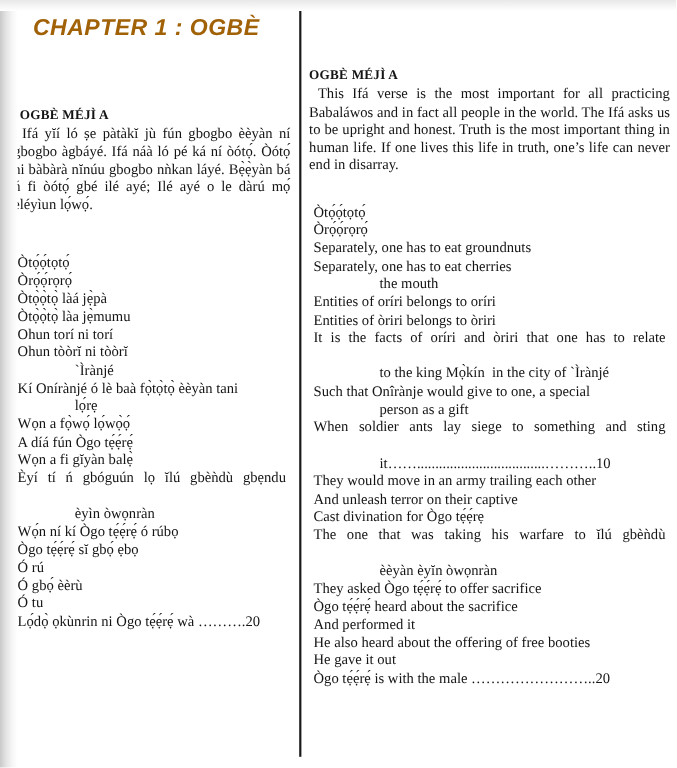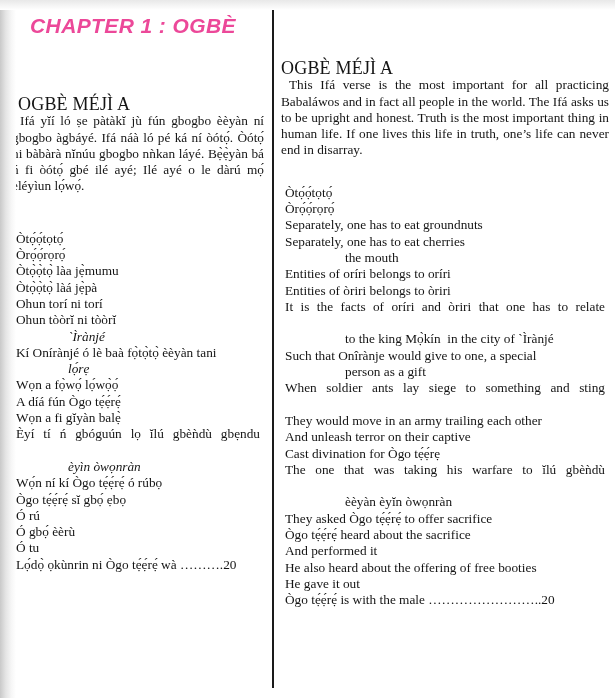--- a/index.html
+++ b/index.html
@@ -39,21 +39,21 @@
   
   .chapter-title {
     position: absolute;
     left: 30px;
     top: 14px;
     font-family: "Liberation Sans", "DejaVu Sans", sans-serif;
     font-weight: bold;
     font-style: italic;
     font-size: 21px;
     letter-spacing: 0.4px;
-    color: #ec4899;
+    color: #a16207;
     white-space: nowrap;
   }
 
   
   .divider {
     position: absolute;
     left: 272px;
     top: 10px;
     width: 2px;
     height: 678px;
@@ -72,22 +72,22 @@
     top: 96px;
     width: 252px;
   }
   .col-right {
     left: 281px;
     top: 60px;
     width: 328px;
   }
 
   .sec-head {
-    font-weight: normal;
-    font-size: 18px;
+    font-weight: bold;
+    font-size: 12px;
     letter-spacing: 0.2px;
     margin: 0 0 1px 0;
   }
   .col-left .sec-head { padding-left: 6px; }
 
   .para {
     margin: 0 0 4px 0;
     text-align: justify;
     text-justify: inter-word;
     text-indent: 8px;
@@ -101,21 +101,21 @@
   }
   .vline.justify {
     text-align: justify;
     text-justify: inter-word;
   }
   .vline.justify::after {
     content: "";
     display: inline-block;
     width: 100%;
   }
-  .vline.indent { padding-left: 52px; font-style: italic; }
+  .vline.indent { padding-left: 52px; }
   .vline.indent-r { padding-left: 60px; }
 
   .spacer-lg { height: 28px; }
   .spacer-md { height: 18px; }
 </style>
 </head>
 <body>
 
 <div id="page">
 
@@ -123,22 +123,22 @@
 
   <div class="divider"></div>
 
   <div class="col col-left">
     <div class="sec-head">OGBÈ  MÉJÌ  A</div>
     <p class="para">Ifá yĭí ló ṣe pàtàkĭ jù fún gbogbo èèyàn ní gbogbo àgbáyé. Ifá náà ló pé ká ní òótọ́. Òótọ́ ni bàbàrà nĭnúu gbogbo nǹkan láyé. Bẹ̀ẹ̀yàn bá ń fi òótọ́ gbé ilé ayé; Ilé ayé o le dàrú mọ́ eléyìun lọ́wọ́.</p>
     <div class="spacer-lg"></div>
     <div class="verse" id="left-verse">
         <div class="vline">Òtọ́ọ́tọtọ́</div>
         <div class="vline">Òrọ́ọ́rọrọ́</div>
+        <div class="vline">Òtọ̀ọ̀tọ̀ làá jẹ̀pà</div>
         <div class="vline">Òtọ̀ọ̀tọ̀ làa jẹ̀mumu</div>
-        <div class="vline">Òtọ̀ọ̀tọ̀ làá jẹ̀pà</div>
         <div class="vline">Ohun torí ni torí</div>
         <div class="vline">Ohun tòòrĭ ni tòòrĭ</div>
         <div class="vline indent">`Ìrànjé</div>
         <div class="vline">Kí Onírànjé ó lè baà fọ̀tọ̀tọ̀ èèyàn tani</div>
         <div class="vline indent">lọ́rẹ</div>
         <div class="vline">Wọn a fọ̀wọ́ lọ́wọ̀ọ́</div>
         <div class="vline">A díá fún Ògo tẹ́ẹ́rẹ́</div>
         <div class="vline">Wọn a fi gĭyàn balẹ̀</div>
         <div class="vline justify">Èyí tí ń gbóguún lọ ĭlú gbèǹdù gbẹndu</div>
         <div class="vline indent">èyìn òwọnràn</div>
@@ -161,20 +161,21 @@
         <div class="vline">Separately, one has to eat groundnuts</div>
         <div class="vline">Separately, one has to eat cherries</div>
         <div class="vline indent-r">the mouth</div>
         <div class="vline">Entities of oríri belongs to oríri</div>
         <div class="vline">Entities of òriri belongs to òriri</div>
         <div class="vline justify">It is the facts of oríri and òriri that one has to relate</div>
         <div class="vline indent-r">to the king Mọ̀kín  in the city of `Ìrànjé</div>
         <div class="vline">Such that Onîrànje would give to one, a special</div>
         <div class="vline indent-r">person as a gift</div>
         <div class="vline justify">When soldier ants lay siege to something and sting</div>
+        <div class="vline indent-r">it……...................................………..10</div>
         <div class="vline">They would move in an army trailing each other</div>
         <div class="vline">And unleash terror on their captive</div>
         <div class="vline">Cast divination for Ògo tẹ́ẹ́rẹ</div>
         <div class="vline justify">The one that was taking his warfare to ĭlú gbèǹdù</div>
         <div class="vline indent-r">èèyàn èyĭn òwọnràn</div>
         <div class="vline">They asked Ògo tẹ́ẹ́rẹ́ to offer sacrifice</div>
         <div class="vline">Ògo tẹ́ẹ́rẹ́ heard about the sacrifice</div>
         <div class="vline">And performed it</div>
         <div class="vline">He also heard about the offering of free booties</div>
         <div class="vline">He gave it out</div>

